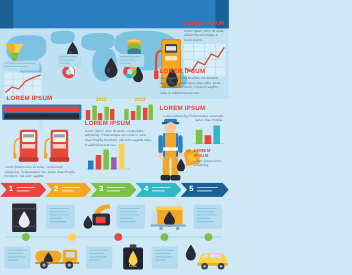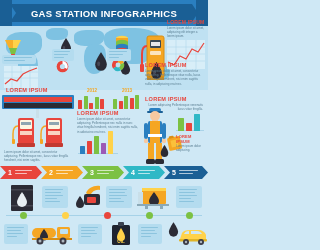--- a/index.html
+++ b/index.html
@@ -43,23 +43,20 @@
   .tline{position:absolute;height:1.2px;background:#a6d2e8;}
 </style>
 </head>
 <body>
 
 <div class="page">
 
   <div class="header">
     <div class="hdr-tab l"></div>
     <div class="hdr-tab r"></div>
-    <div class="hdr-ribbon">
-      <div class="hdr-title">GAS STATION INFOGRAPHICS</div>
-    </div>
   </div>
 
   <div class="mapband">
     <div class="cont" style="left:6px;top:6px;width:36px;height:24px;"></div>
     <div class="cont" style="left:18px;top:26px;width:20px;height:28px;border-radius:30% 50% 60% 40%;"></div>
     <div class="cont" style="left:74px;top:4px;width:30px;height:16px;"></div>
     <div class="cont" style="left:84px;top:18px;width:22px;height:30px;border-radius:40% 35% 55% 45%;"></div>
     <div class="cont" style="left:104px;top:2px;width:56px;height:26px;border-radius:35% 45% 30% 50%;"></div>
     <div class="cont" style="left:122px;top:24px;width:26px;height:14px;"></div>
     <div class="cont" style="left:150px;top:38px;width:20px;height:16px;border-radius:45%;"></div>

